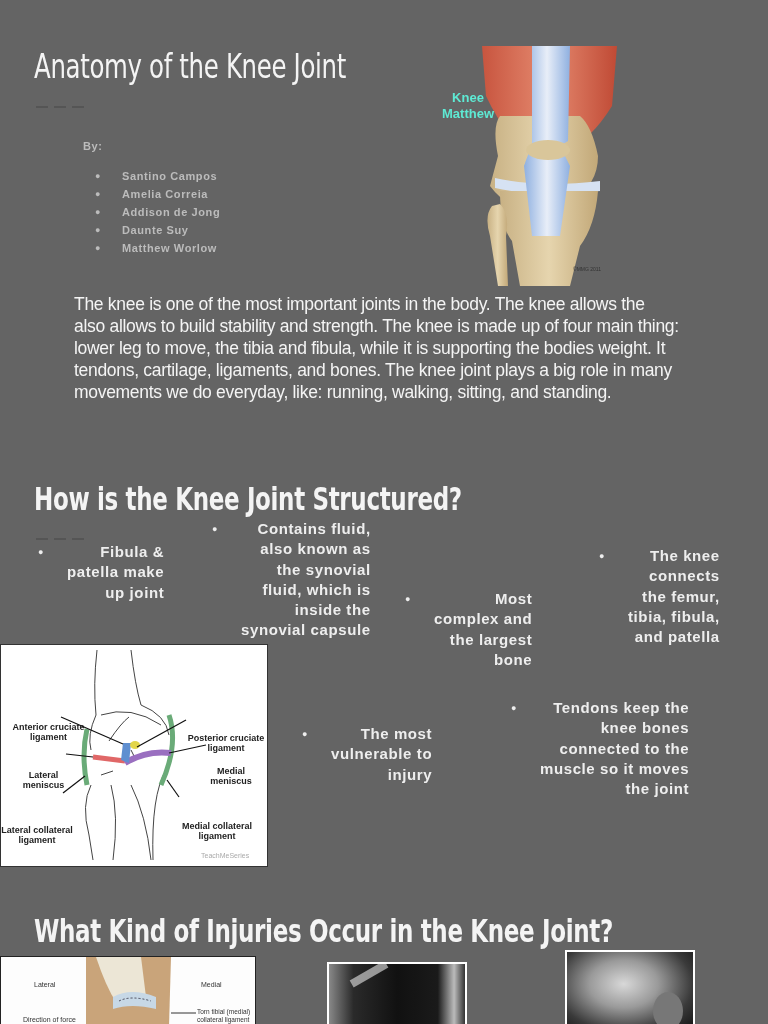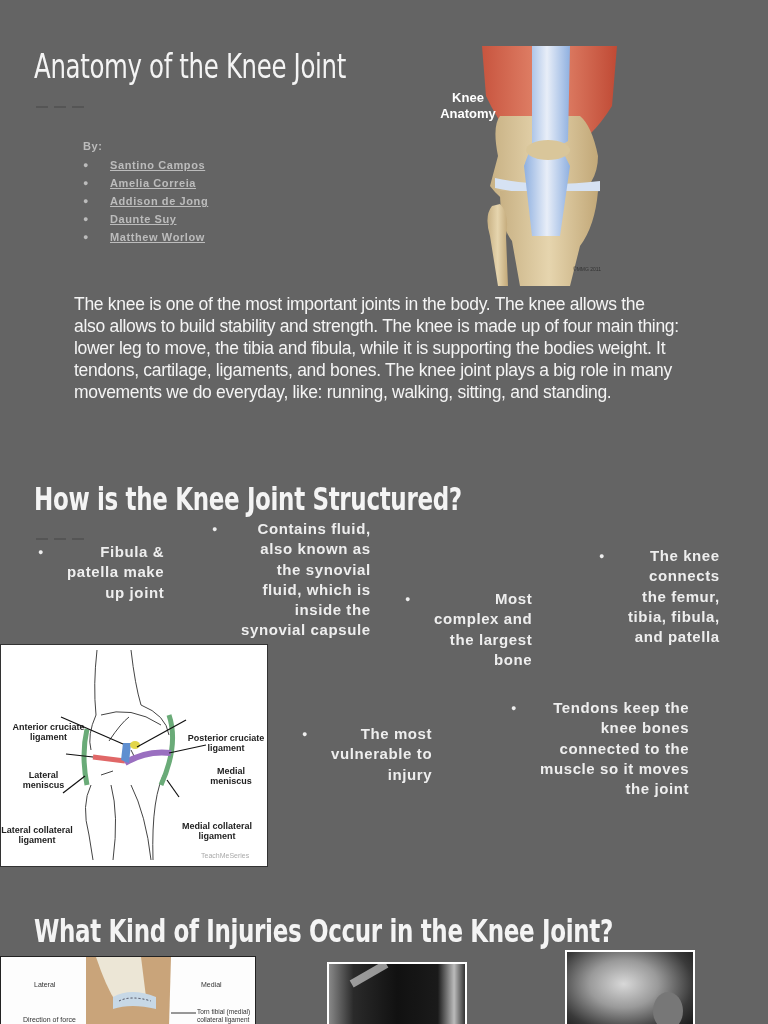--- a/index.html
+++ b/index.html
@@ -12,31 +12,31 @@
   .title {
     font-family: "DejaVu Sans", sans-serif;
     font-weight: 400; letter-spacing: -0.5px;
     transform: scaleX(0.72); transform-origin: left top;
     white-space: nowrap; color: #f4f4f4;
   }
   .title.bold { font-weight: 700; }
   .dashes { display: flex; gap: 6px; }
   .dashes span { display: block; width: 12px; height: 2px; background: #555555; }
   .byline { color: #bcbcbc; font-weight: 700; font-size: 11px; line-height: 18px; letter-spacing: 0.6px; }
-  .byline ul { list-style: none; margin: 0; padding: 0; text-decoration: underline; }
+  .byline ul { list-style: none; margin: 12px; padding: 0; }
   .byline li { position: relative; padding-left: 27px; }
   .byline li::before { content: "●"; position: absolute; left: 0; font-size: 9px; top: 0; }
   .para { font-size: 17.5px; line-height: 22px; color: #f4f4f4; letter-spacing: -0.3px; }
   .bullet { font-size: 15px; line-height: 20.3px; font-weight: 700; color: #eeeeee; letter-spacing: 0.6px; }
   .bullet .dot { position: absolute; left: 0; top: 0; font-size: 9px; }
   .bullet .txt { position: absolute; left: 29px; top: 0; text-align: right; }
 
   
   .knee-img { background: #646464; overflow: hidden; }
-  .knee-label { font-weight: 700; font-size: 13px; line-height: 16px; color: #ffffff; text-align: center; }
+  .knee-label { font-weight: 700; font-size: 13px; line-height: 16px; color: #5eead4; text-align: center; }
 
   .diagram { background: #ffffff; border: 1px solid #333; overflow: hidden; }
   .diag-label { font-size: 9px; font-weight: 700; color: #222; text-align: center; line-height: 10px; position: absolute; margin-top: 30px; }
   .photo { border: 2px solid #ffffff; overflow: hidden; }
 </style>
 </head>
 <body>
 
 <div class="abs title" style="left:34px; top:46px; font-size:34px; line-height:40px;">Anatomy of the Knee Joint</div>
 
@@ -79,21 +79,21 @@
     <path d="M62 0 L197 0 L192 60 Q170 95 150 100 L100 100 Q80 80 66 50 Z" fill="url(#muscle)"></path>
     <path d="M80 70 Q72 80 78 110 L70 140 Q85 160 100 158 L150 155 Q178 140 178 110 Q172 80 160 70 Z" fill="url(#bone)"></path>
     <path d="M75 132 Q120 142 180 135 L180 145 Q120 152 75 142 Z" fill="#d6e2f3"></path>
     <path d="M80 145 L178 145 Q175 180 160 200 L150 240 L100 240 L92 195 Q80 180 80 145 Z" fill="url(#bone)"></path>
     <path d="M72 160 Q64 170 70 190 L78 240 L88 240 L86 190 Q90 168 80 158 Z" fill="url(#bone)"></path>
     <path d="M112 0 L150 0 L148 95 L140 100 Q145 110 150 120 L140 190 L112 190 L104 120 Q108 108 112 100 Z" fill="url(#tendon)"></path>
     <ellipse cx="128" cy="104" rx="22" ry="10" fill="#d9c69a"></ellipse>
   </svg>
   <div class="abs knee-label" style="left:8px; top:44px; width:80px;">
     <div>Knee</div>
-    <div>Anatomy</div>
+    <div>Matthew</div>
   </div>
   <div class="abs" style="left:153px; top:220px; font-size:5px; color:#333;">©MMG 2011</div>
 </div>
 
 <div class="abs para" style="left:34px; top:293px; width:720px;margin-left:40px;">
   <div>The knee is one of the most important joints in the body. The knee allows the</div>
   <div>also allows to build stability and strength. The knee is made up of four main thing:</div>
   <div>lower leg to move, the tibia and fibula, while it is supporting the bodies weight. It</div>
   <div>tendons, cartilage, ligaments, and bones. The knee joint plays a big role in many</div>
   <div>movements we do everyday, like: running, walking, sitting, and standing.</div>

